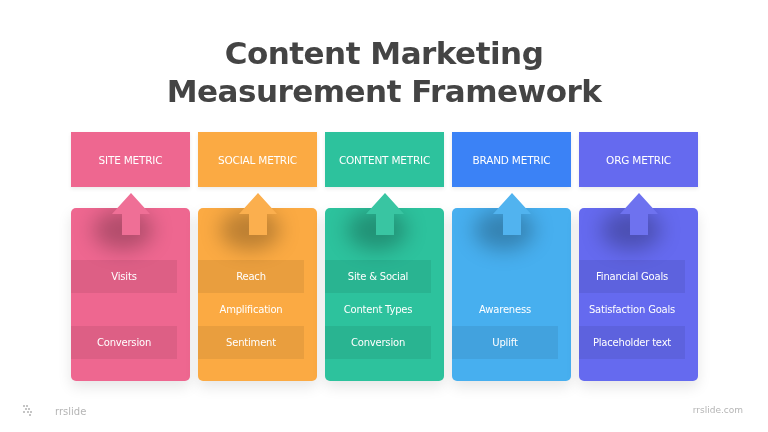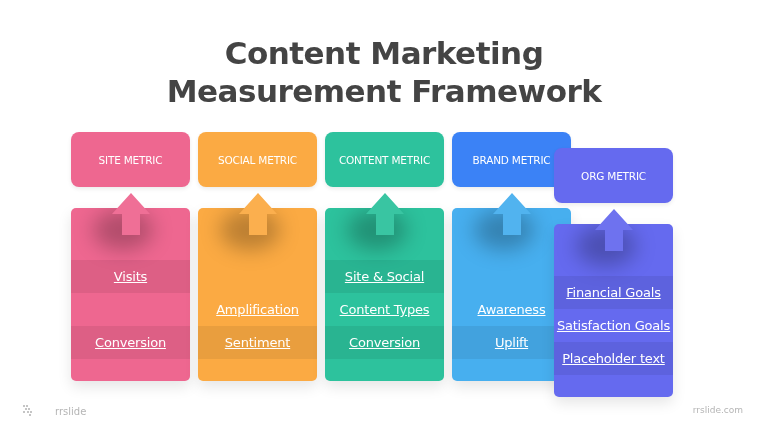--- a/index.html
+++ b/index.html
@@ -2,30 +2,30 @@
 <html><head>
 <meta charset="utf-8">
 <style>
   html, body { margin:0; padding:0; }
   body { width:768px; height:432px; background:#ffffff; position:relative; overflow:hidden;
          font-family:"DejaVu Sans", "Liberation Sans", sans-serif; }
   .title { position:absolute; left:0; top:34px; width:768px; text-align:center;
            color:#444444; font-weight:bold; font-size:31px; line-height:38px; letter-spacing:-0.5px; }
   .title div { white-space:nowrap; }
   .col { position:absolute; top:132px; width:119px; height:250px; }
-  .head { position:absolute; left:0; top:0; width:119px; height:55px; border-radius:8px;
+  .head { position:absolute; left:0; top:0; width:119px; height:55px; border-radius:0;
           display:flex; align-items:center; justify-content:center; text-align:center;
           color:#ffffff; font-size:10.5px; line-height:12px; letter-spacing:-0.2px;
           box-shadow:0 2px 4px rgba(0,0,0,0.08); padding:0 10px; box-sizing:border-box; }
   .body { position:absolute; left:0; top:76px; width:119px; height:173px; border-radius:5px; overflow:hidden;
           box-shadow:0 6px 14px rgba(0,0,0,0.10); }
   .shade { position:absolute; left:22px; top:2px; width:60px; height:40px; border-radius:50%;
            background:rgba(0,0,0,0.25); filter:blur(10px); }
-  .row { position:absolute; left:0; width:119px; height:33px; display:flex; align-items:center; justify-content:center;
-         color:#ffffff; font-size:13px; letter-spacing:-0.2px; white-space:nowrap;text-decoration:underline; }
+  .row { position:absolute; left:0; width:106px; height:33px; display:flex; align-items:center; justify-content:center;
+         color:#ffffff; font-size:10px; letter-spacing:-0.2px; white-space:nowrap; }
   .row.dark { background:rgba(0,0,0,0.07); }
   .arrow { position:absolute; left:40px; top:60px; width:40px; height:44px; }
   .footer-left { position:absolute; left:22px; top:404px; color:#b5b5b5; font-size:10px; display:flex; align-items:center; gap:21px; }
   .footer-right { position:absolute; right:25px; top:405px; color:#b5b5b5; font-size:9px; }
 </style>
 </head>
 <body>
 
 <div class="title">
   <div>Content Marketing</div>
@@ -46,20 +46,21 @@
         <polygon points="20,1 39,22 29,22 29,43 11,43 11,22 1,22" fill="#EE6790"></polygon>
         <polygon points="20,1 39,22 29,22 29,43 11,43 11,22 1,22" fill="rgba(255,255,255,0.06)"></polygon>
       </svg>
     </div>
     <div class="col" style="left: 198px;">
       <div class="head" style="background:#FBAA43">
         <span>SOCIAL METRIC</span>
       </div>
       <div class="body" style="background:#FBAA43">
         <div class="shade"></div>
+        <div class="row dark" style="top:52px">Reach</div>
         <div class="row" style="top:85px">Amplification</div>
         <div class="row dark" style="top:118px">Sentiment</div>
       </div>
       <svg class="arrow" viewBox="0 0 40 44">
         <polygon points="20,1 39,22 29,22 29,43 11,43 11,22 1,22" fill="#FBAA43"></polygon>
         <polygon points="20,1 39,22 29,22 29,43 11,43 11,22 1,22" fill="rgba(255,255,255,0.06)"></polygon>
       </svg>
     </div>
     <div class="col" style="left: 325px;">
       <div class="head" style="background:#2DC29D">
@@ -83,21 +84,21 @@
       <div class="body" style="background:#47AFEF">
         <div class="shade"></div>
         <div class="row" style="top:85px">Awareness</div>
         <div class="row dark" style="top:118px">Uplift</div>
       </div>
       <svg class="arrow" viewBox="0 0 40 44">
         <polygon points="20,1 39,22 29,22 29,43 11,43 11,22 1,22" fill="#47AFEF"></polygon>
         <polygon points="20,1 39,22 29,22 29,43 11,43 11,22 1,22" fill="rgba(255,255,255,0.06)"></polygon>
       </svg>
     </div>
-    <div class="col" style="left: 554px; margin-top: 16px;">
+    <div class="col" style="left: 579px;">
       <div class="head" style="background:#656AEF">
         <span>ORG METRIC</span>
       </div>
       <div class="body" style="background:#656AEF">
         <div class="shade"></div>
         <div class="row dark" style="top:52px">Financial Goals</div>
         <div class="row" style="top:85px">Satisfaction Goals</div>
         <div class="row dark" style="top:118px">Placeholder text</div>
       </div>
       <svg class="arrow" viewBox="0 0 40 44">

